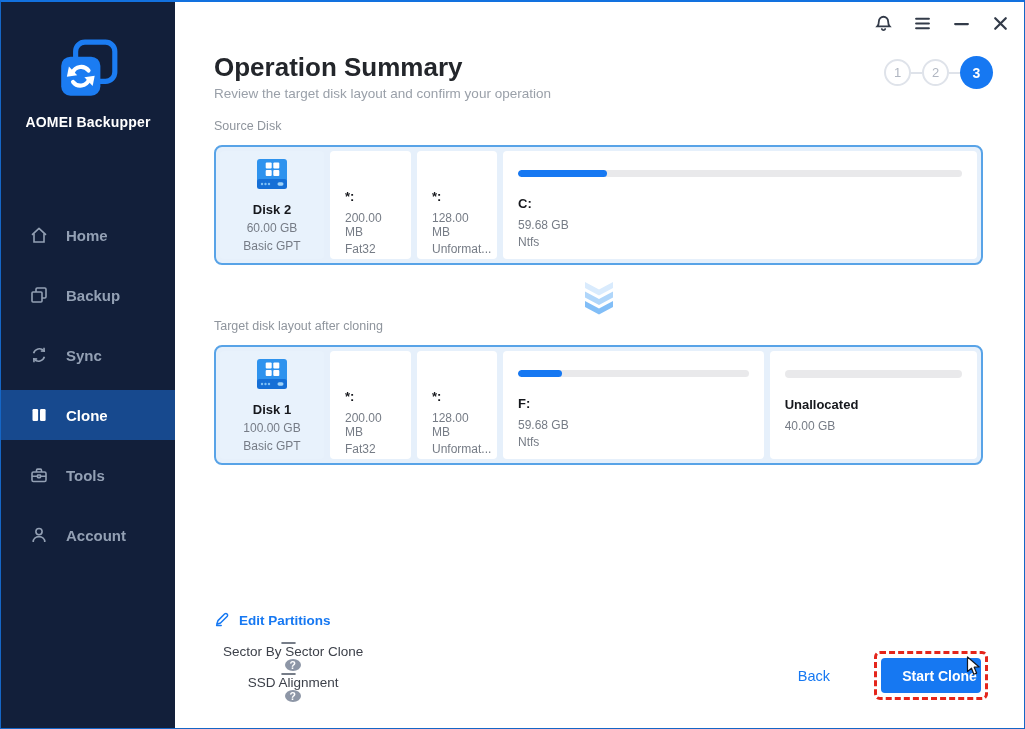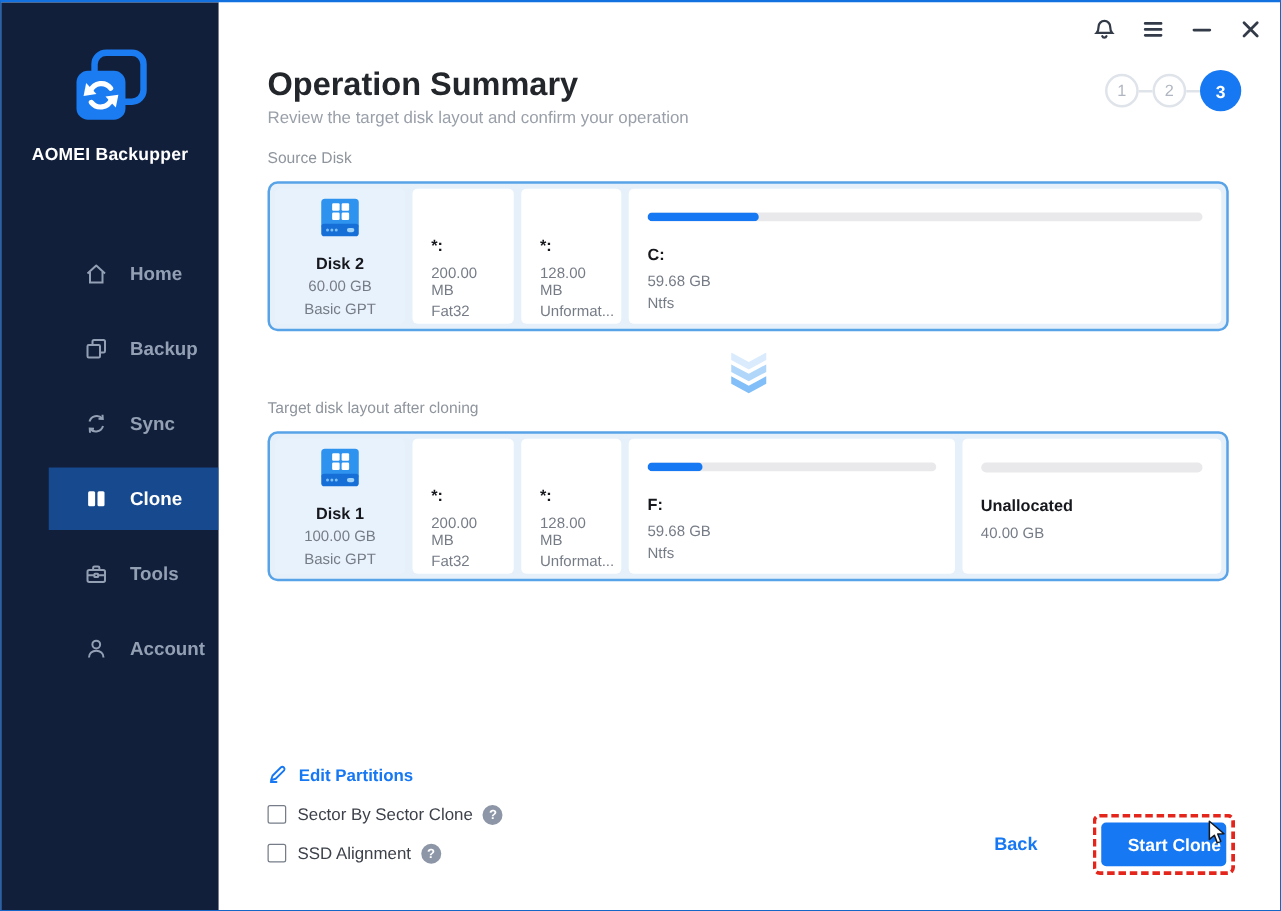--- a/index.html
+++ b/index.html
@@ -5,21 +5,21 @@
   * { margin:0; padding:0; box-sizing:border-box; }
   html,body { width:1025px; height:729px; overflow:hidden; font-family:"Liberation Sans","DejaVu Sans",sans-serif; }
   .window { position:relative; width:1025px; height:729px; background:#ffffff;
             border:1px solid #1566c6; border-top:2px solid #1271df; }
 
   
   .sidebar { position:absolute; left:0; top:0; bottom:0; width:174px; background:#121f3a; }
   .brand { position:absolute; top:34px; left:0; width:174px; text-align:center; }
   .brand-logo { display:inline-block; width:66px; height:66px; }
   .brand-name { margin-top:8px; color:#ffffff; font-size:14px; font-weight:bold; letter-spacing:.2px; }
-  .nav { position:absolute; top:192px; left:0; width:174px;padding-left:38px; }
+  .nav { position:absolute; top:208px; left:0; width:174px; }
   .nav-item { height:50px; margin-bottom:10px; display:flex; align-items:center; padding-left:28px;
               color:#93a0b4; font-size:15px; cursor:pointer; }
   .nav-item .nav-icon { width:20px; height:20px; margin-right:17px; display:inline-flex; }
   .nav-item .nav-icon svg { stroke:currentColor; fill:none; stroke-width:1.6; }
   .nav-item .nav-icon svg .fill { fill:currentColor; stroke:none; }
   .nav-label { font-weight:bold; }
   .nav-item.active { background:#17498e; color:#ffffff; }
 
   
   .controls { position:absolute; top:9px; right:13px; display:flex; gap:17px; }
@@ -52,28 +52,28 @@
   .part-name { font-size:13px; font-weight:bold; color:#16181d; margin-top:19px; }
   .part-size { font-size:12px; color:#767c86; margin-top:7px; }
   .part-fs   { font-size:12px; color:#767c86; margin-top:3px; }
 
   .flow-arrow { position:absolute; left:409px; top:280px; width:30px; height:34px; }
 
   
   .options { position:absolute; left:39px; top:608px; }
   .edit-link { display:flex; align-items:center; gap:9px; color:#1678f2; font-size:13.5px;
                font-weight:bold; cursor:pointer; height:20px; }
-  .check-row { display:flex; align-items:center; margin-top:12px; height:19px; }
+  .check-row { display:flex; align-items:center; margin-top:12px; height:19px;flex-direction:column; }
   .checkbox { width:15px; height:15px; border:1.5px solid #767d88; border-radius:2px; background:#fff; cursor:pointer; }
   .check-label { font-size:13.5px; color:#3d414a; margin-left:9px; }
   .help-icon { width:16px; height:16px; border-radius:50%; background:#8d96a6; color:#fff; font-size:10.5px;
                font-weight:bold; display:flex; align-items:center; justify-content:center; margin-left:8px; cursor:pointer; }
 
   .footer { position:absolute; right:36px; bottom:28px; display:flex; align-items:center; }
-  .back-link { color:#1678f2; font-size:14.5px; font-weight:bold; cursor:pointer; margin-right:44px; }
+  .back-link { color:#1678f2; font-size:14.5px; font-weight:normal; cursor:pointer; margin-right:44px; }
   .annotated { position:relative; border:3px dashed #e4251b; border-radius:6px; padding:4px; }
   .start-btn { width:100px; height:35px; background:#1678f2; color:#fff; border:none; border-radius:4px;
                font-size:14px; font-weight:bold; font-family:inherit; cursor:pointer;padding-left:17px; }
   .cursor-overlay { position:absolute; right:2px; top:2px; width:17px; height:20px; pointer-events:none; }
 </style>
 </head>
 <body>
 
 <div class="window">
 

